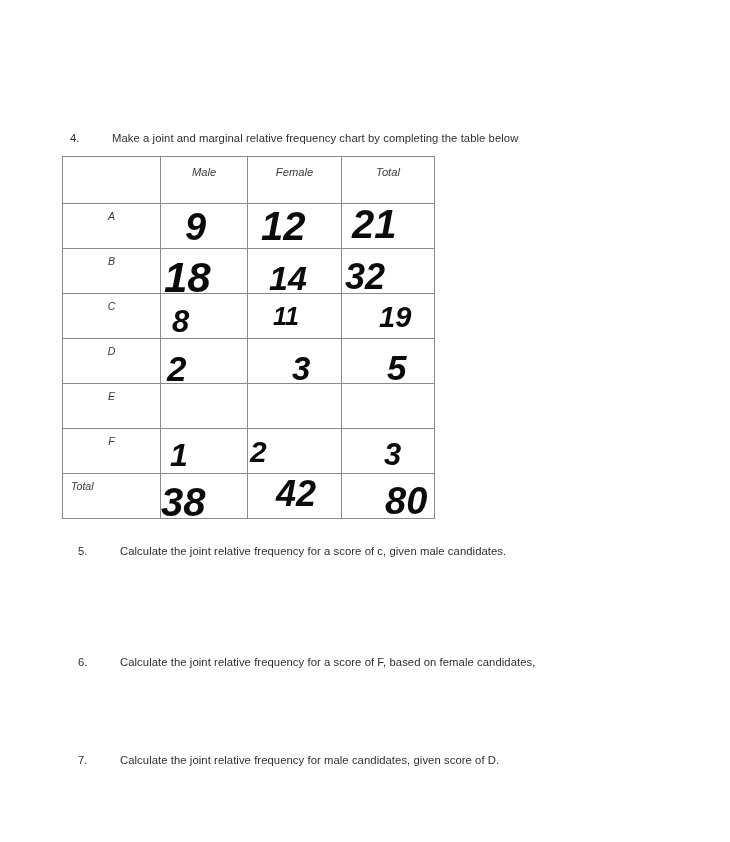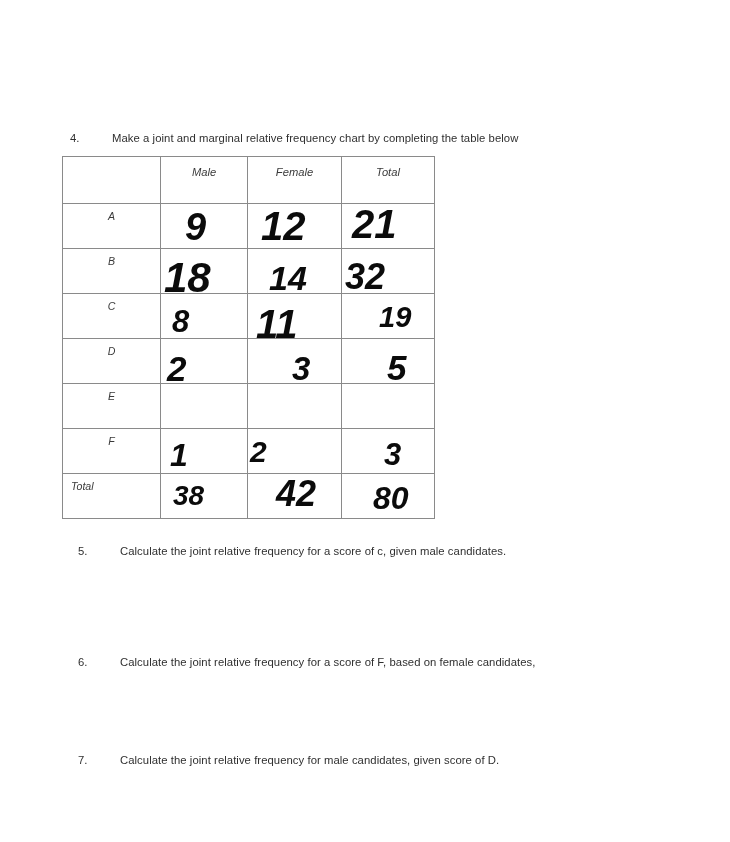--- a/index.html
+++ b/index.html
@@ -118,34 +118,34 @@
   
   .v-a-male   { font-size: 38px; left: 24px;  top: 4px;  }
   .v-a-female { font-size: 40px; left: 13px;  top: 2px;  }
   .v-a-total  { font-size: 40px; left: 10px;  top: 0;  }
   
   .v-b-male   { font-size: 42px; left: 3px;   top: 8px;  }
   .v-b-female { font-size: 34px; left: 21px;  top: 12px; }
   .v-b-total  { font-size: 36px; left: 3px;   top: 10px; }
   
   .v-c-male   { font-size: 31px; left: 11px;  top: 12px; }
-  .v-c-female { font-size: 40px; left: 8px;  top: 10px; }
+  .v-c-female { font-size: 25px; left: 25px;  top: 10px; }
   .v-c-total  { font-size: 29px; left: 37px;  top: 9px;  }
   
   .v-d-male   { font-size: 35px; left: 6px;   top: 12px; }
   .v-d-female { font-size: 33px; left: 44px;  top: 13px; }
   .v-d-total  { font-size: 35px; left: 45px;  top: 11px; }
   
   .v-f-male   { font-size: 32px; left: 9px;   top: 10px; }
   .v-f-female { font-size: 30px; left: 2px;   top: 8px;  }
   .v-f-total  { font-size: 31px; left: 42px;  top: 10px; }
   
-  .v-t-male   { font-size: 28px; left: 12px;   top: 8px;  }
+  .v-t-male   { font-size: 40px; left: 0px;   top: 8px;  }
   .v-t-female { font-size: 36px; left: 28px;  top: 2px; }
-  .v-t-total  { font-size: 32px; left: 31px;  top: 8px;  }
+  .v-t-total  { font-size: 38px; left: 43px;  top: 8px;  }
 </style>
 </head>
 <body>
 
 <div class="page">
 
   <div class="question" id="q4">
     <span class="q-num">4.</span>
     <span class="q-text">Make a joint and marginal relative frequency chart by completing the table below</span>
   </div>

